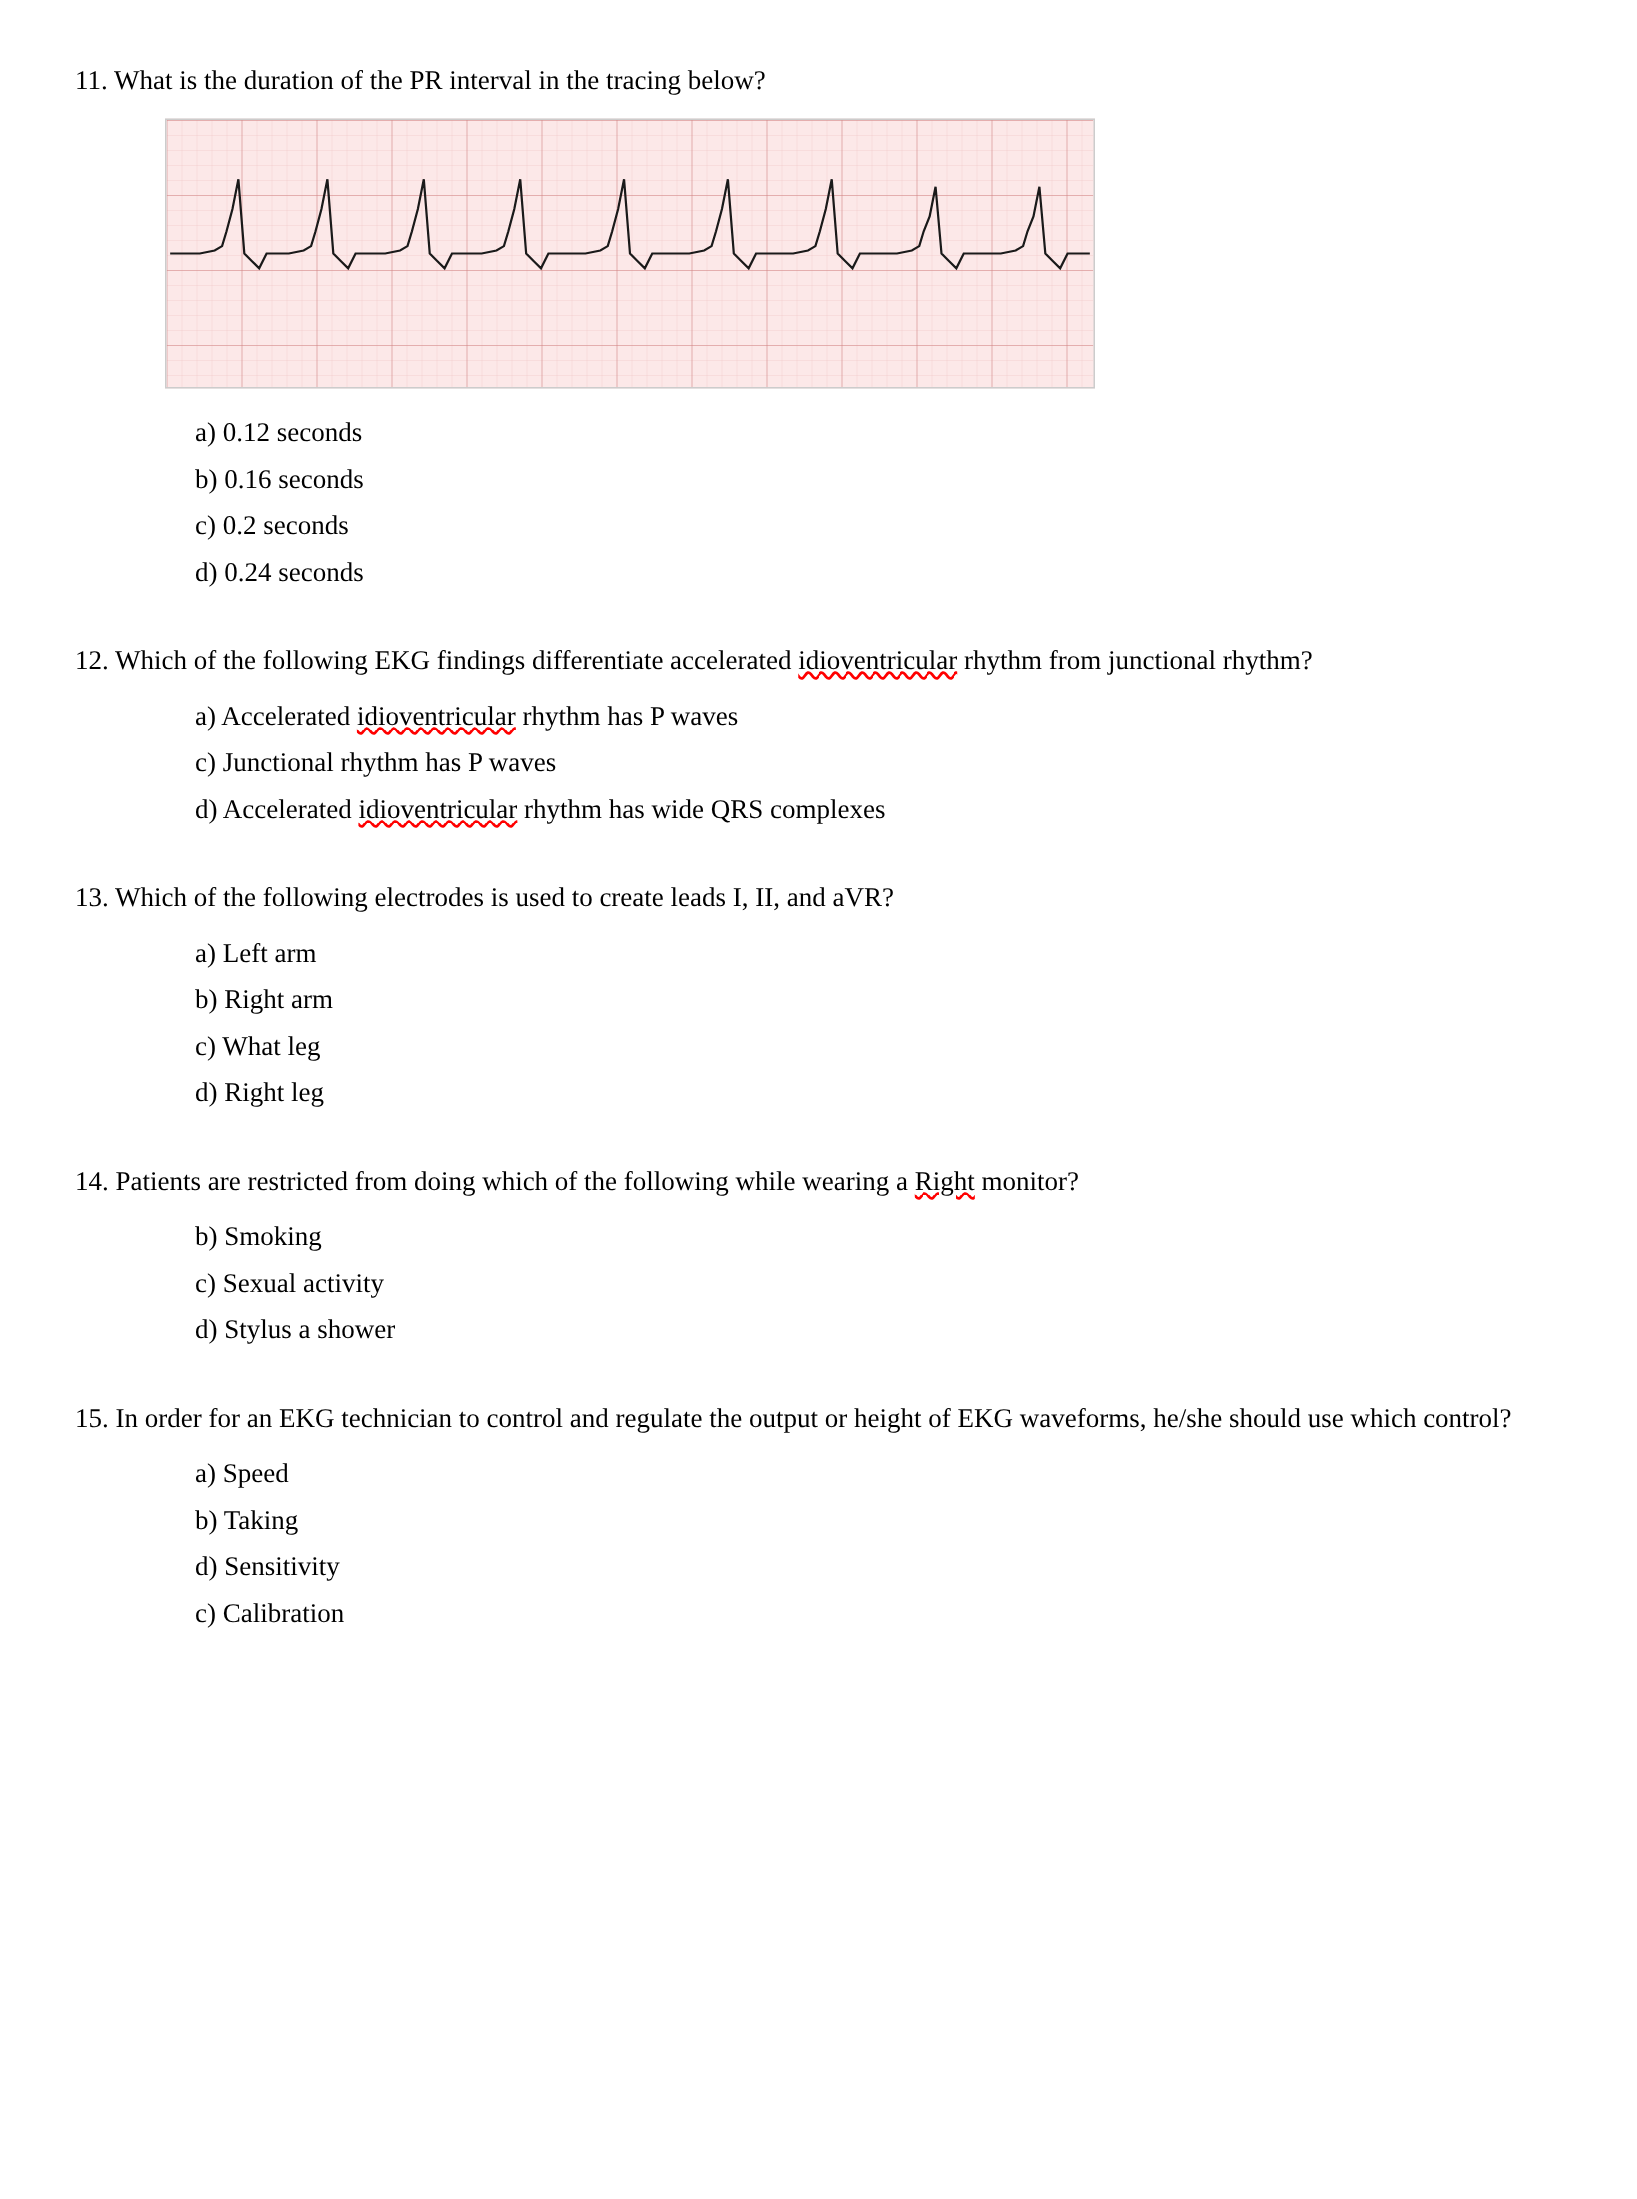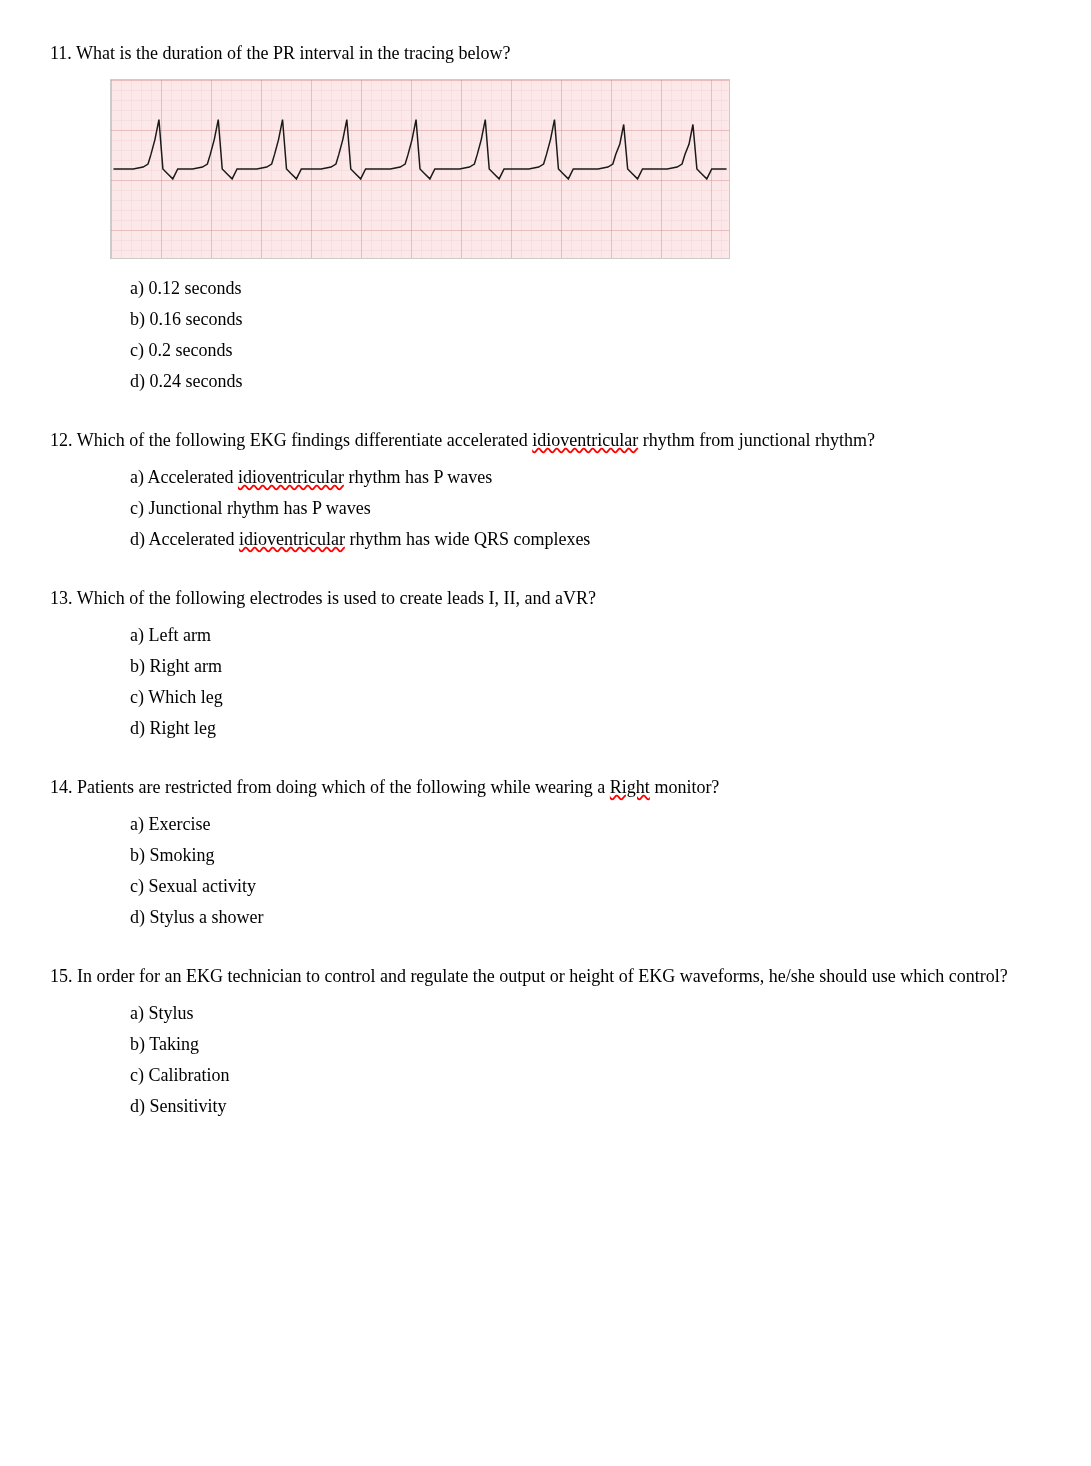--- a/index.html
+++ b/index.html
@@ -203,38 +203,37 @@
       d) Accelerated <span class="underline-wavy">idioventricular</span> rhythm has wide QRS complexes
     </div>
   </div>
 </div>
 
 <div class="question-block">
   <div class="question-text">13. Which of the following electrodes is used to create leads I, II, and aVR?</div>
   <div class="options">
     <div class="option">a) Left arm</div>
     <div class="option">b) Right arm</div>
-    <div class="option">c) Which leg</div>
+    <div class="option">c) What leg</div>
     <div class="option">d) Right leg</div>
   </div>
 </div>
 
 <div class="question-block">
   <div class="question-text">
     14. Patients are restricted from doing which of the following while wearing a <span class="underline-wavy">Right</span> monitor?
   </div>
   <div class="options">
-    <div class="option">a) Exercise</div>
     <div class="option">b) Smoking</div>
     <div class="option">c) Sexual activity</div>
     <div class="option">d) Stylus a shower</div>
   </div>
 </div>
 
 <div class="question-block">
   <div class="question-text">15. In order for an EKG technician to control and regulate the output or height of EKG waveforms, he/she should use which control?</div>
   <div class="options">
-    <div class="option">a) Stylus</div>
+    <div class="option">a) Speed</div>
     <div class="option">b) Taking</div>
+    <div class="option">d) Sensitivity</div>
     <div class="option">c) Calibration</div>
-    <div class="option">d) Sensitivity</div>
   </div>
 </div>
 
 </body></html>

